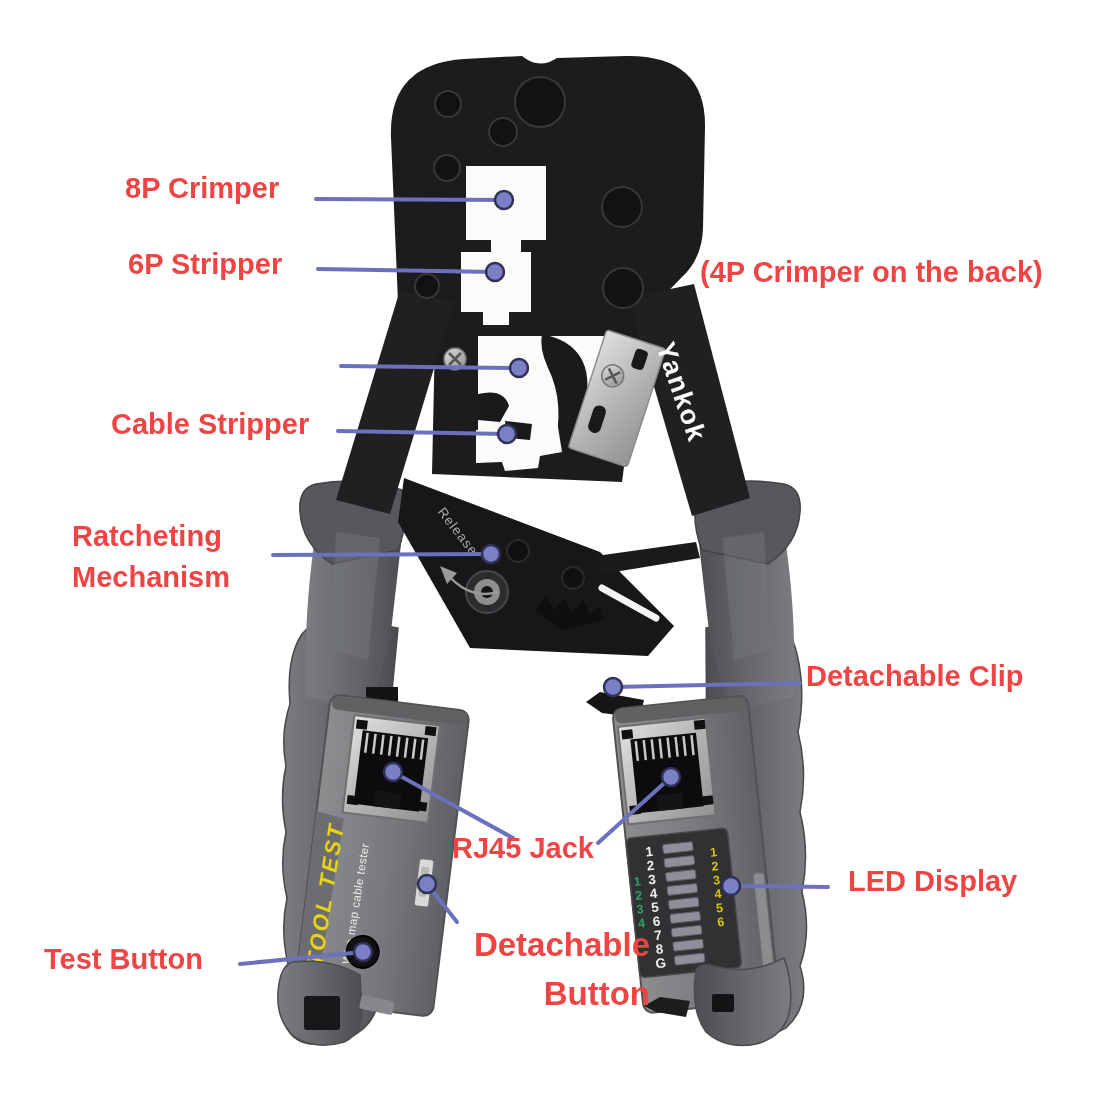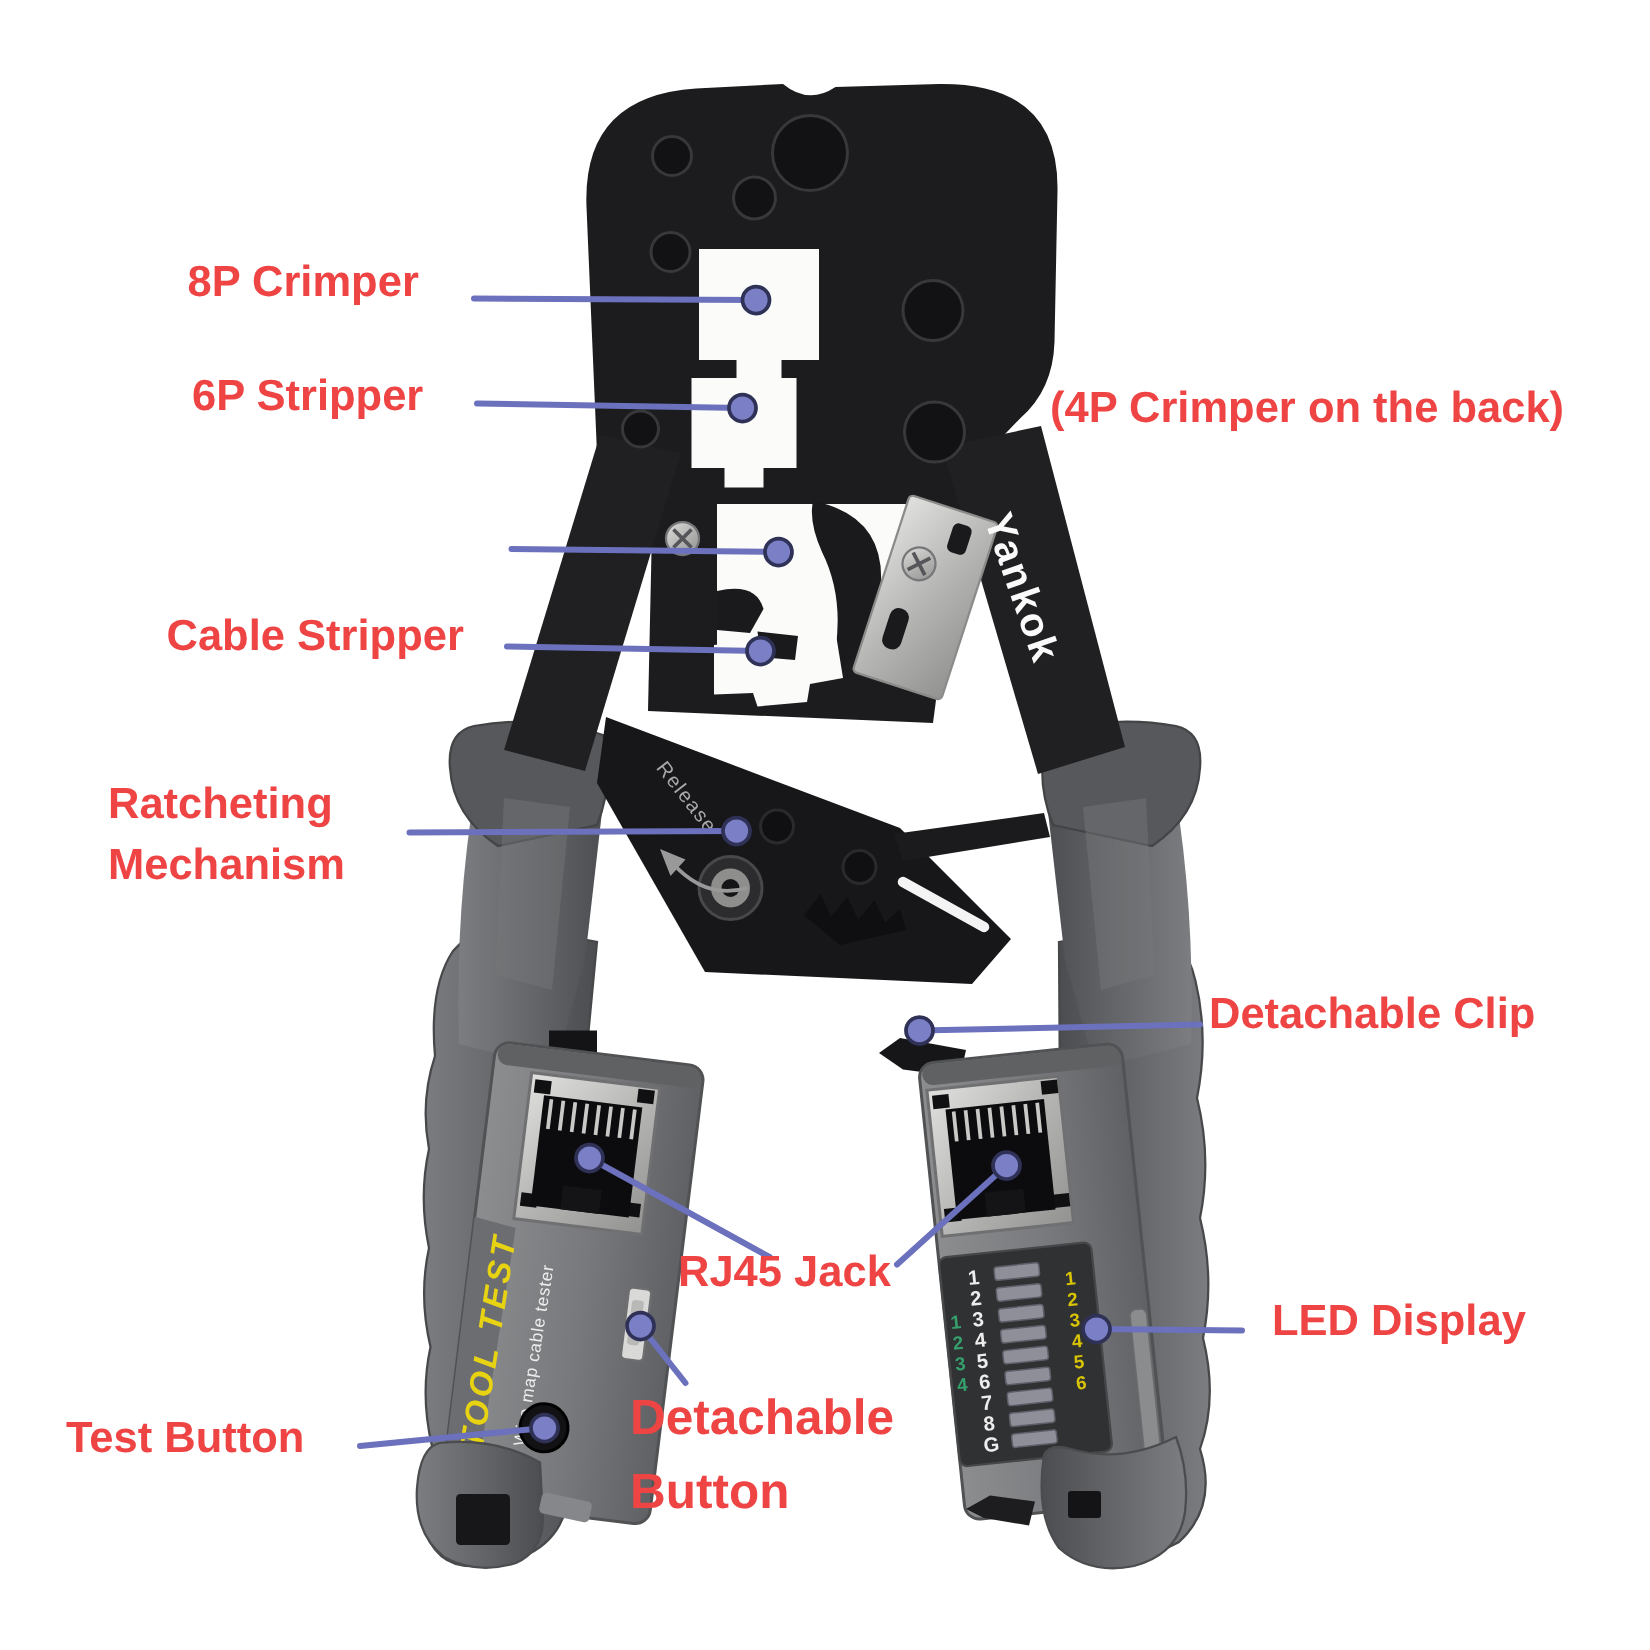--- a/index.html
+++ b/index.html
@@ -2,21 +2,21 @@
 <html><head>
 <meta charset="utf-8">
 <style>
   html,body{margin:0;padding:0;background:#ffffff;}
   .stage{position:relative;width:1100px;height:1100px;background:#ffffff;overflow:hidden;
          font-family:"Liberation Sans",sans-serif;}
   .stage svg{position:absolute;left:0;top:0;}
   .label{position:absolute;font-weight:bold;font-size:29px;color:#ef4444;white-space:nowrap;
          letter-spacing:0px;}
   .label.two-line{line-height:41px;}
-  #lbl-detachable-button{font-size:33px;width:230px;text-align:left;line-height:49px;white-space:normal;}
+  #lbl-detachable-button{font-size:33px;width:230px;text-align:right;line-height:49px;white-space:normal;}
   svg text{font-family:"Liberation Sans",sans-serif;}
 </style>
 </head>
 <body>
 
 <div class="stage">
 
 <svg width="1100" height="1100" viewBox="0 0 1100 1100">
   <defs>
     <linearGradient id="gMetal" x1="0" y1="0" x2="1" y2="1">

